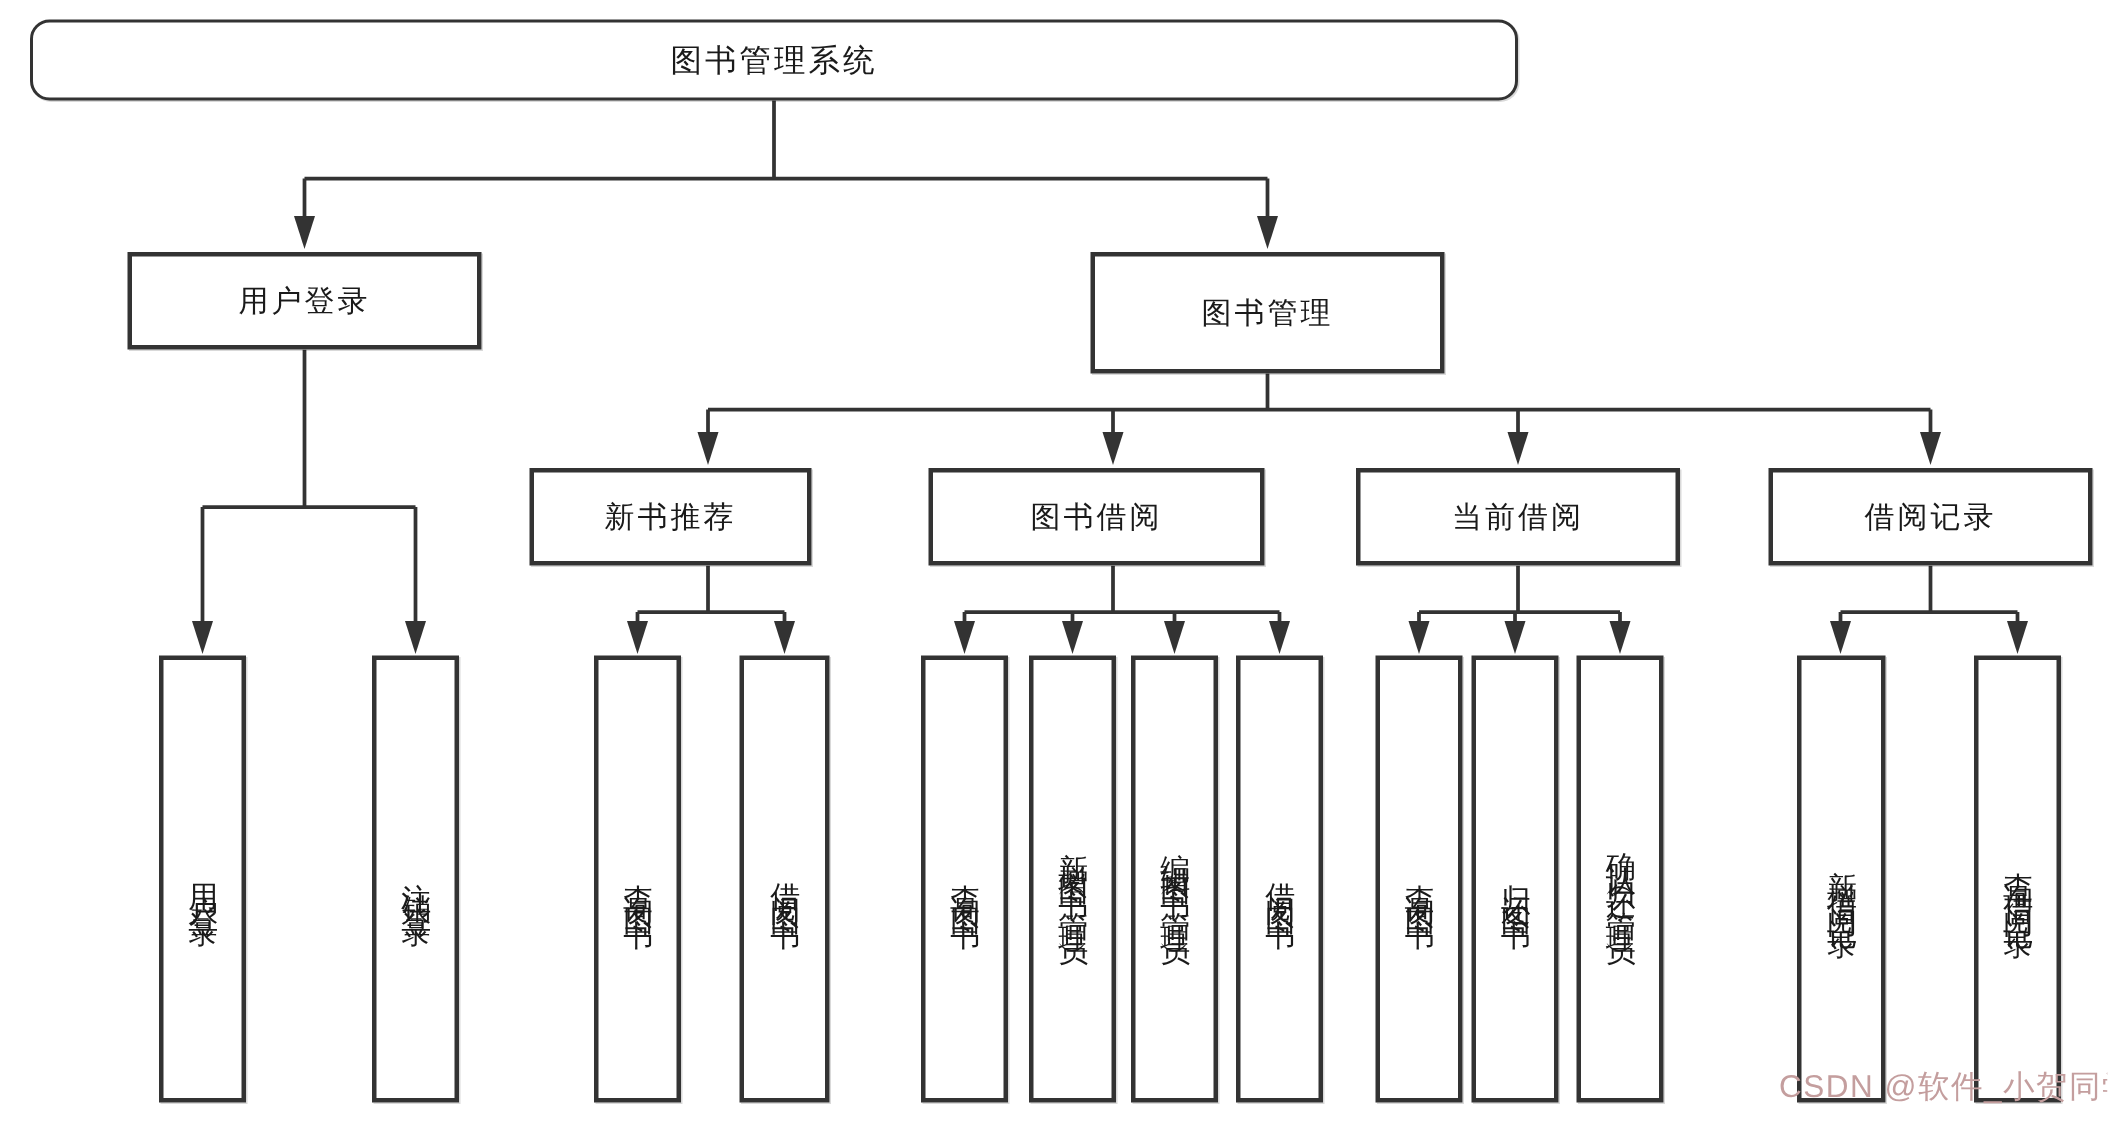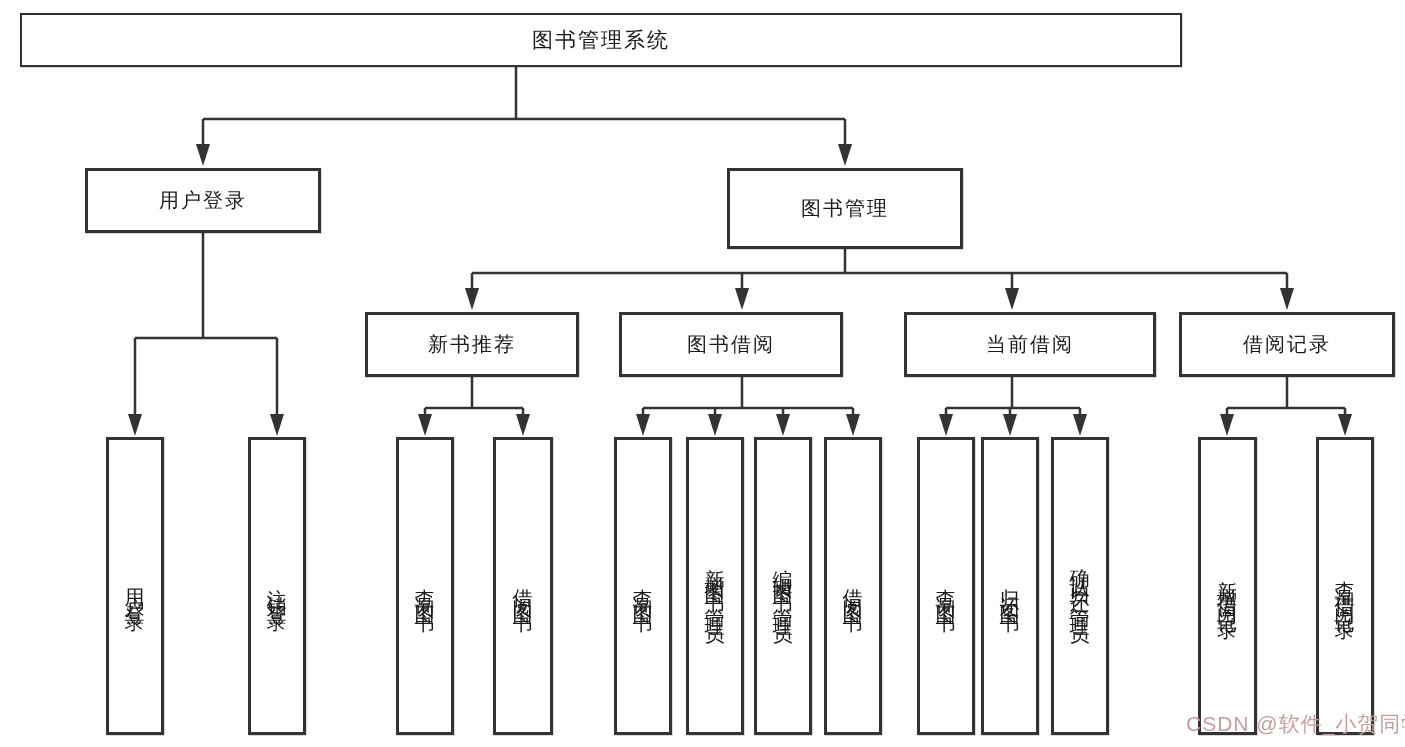--- a/index.html
+++ b/index.html
@@ -115,28 +115,28 @@
 
       <polygon points="939,414 953,414 946,436"></polygon>
       <polygon points="1003,414 1017,414 1010,436"></polygon>
       <polygon points="1073,414 1087,414 1080,436"></polygon>
 
       <polygon points="1220,414 1234,414 1227,436"></polygon>
       <polygon points="1338,414 1352,414 1345,436"></polygon>
     </g>
   </svg>
 
-  <div class="box root" style="left:20px;top:13px;width:1162px;height:54px;">图书管理系统</div>
+  <div class="box root" style="left:20px;top:13px;width:992px;height:54px;border-radius:13px;">图书管理系统</div>
 
   <div class="box" style="left:85px;top:168px;width:236px;height:65px;">用户登录</div>
   <div class="box" style="left:727px;top:168px;width:236px;height:81px;">图书管理</div>
 
-  <div class="box" style="left:365px;top:312px;width:214px;height:65px;">新书推荐</div>
+  <div class="box" style="left:353px;top:312px;width:188px;height:65px;">新书推荐</div>
   <div class="box" style="left:619px;top:312px;width:224px;height:65px;">图书借阅</div>
-  <div class="box" style="left:904px;top:312px;width:252px;height:65px;">当前借阅</div>
+  <div class="box" style="left:904px;top:312px;width:216px;height:65px;">当前借阅</div>
   <div class="box" style="left:1179px;top:312px;width:216px;height:65px;">借阅记录</div>
 
   <div class="box v" style="left:106px;top:437px;width:58px;height:298px;">用户登录</div>
   <div class="box v" style="left:248px;top:437px;width:58px;height:298px;">注销登录</div>
 
   <div class="box v" style="left:396px;top:437px;width:58px;height:298px;">查询图书</div>
   <div class="box v" style="left:493px;top:437px;width:60px;height:298px;">借阅图书</div>
 
   <div class="box v" style="left:614px;top:437px;width:58px;height:298px;">查询图书</div>
   <div class="box v" style="left:686px;top:437px;width:58px;height:298px;">新增图书（管理员）</div>

